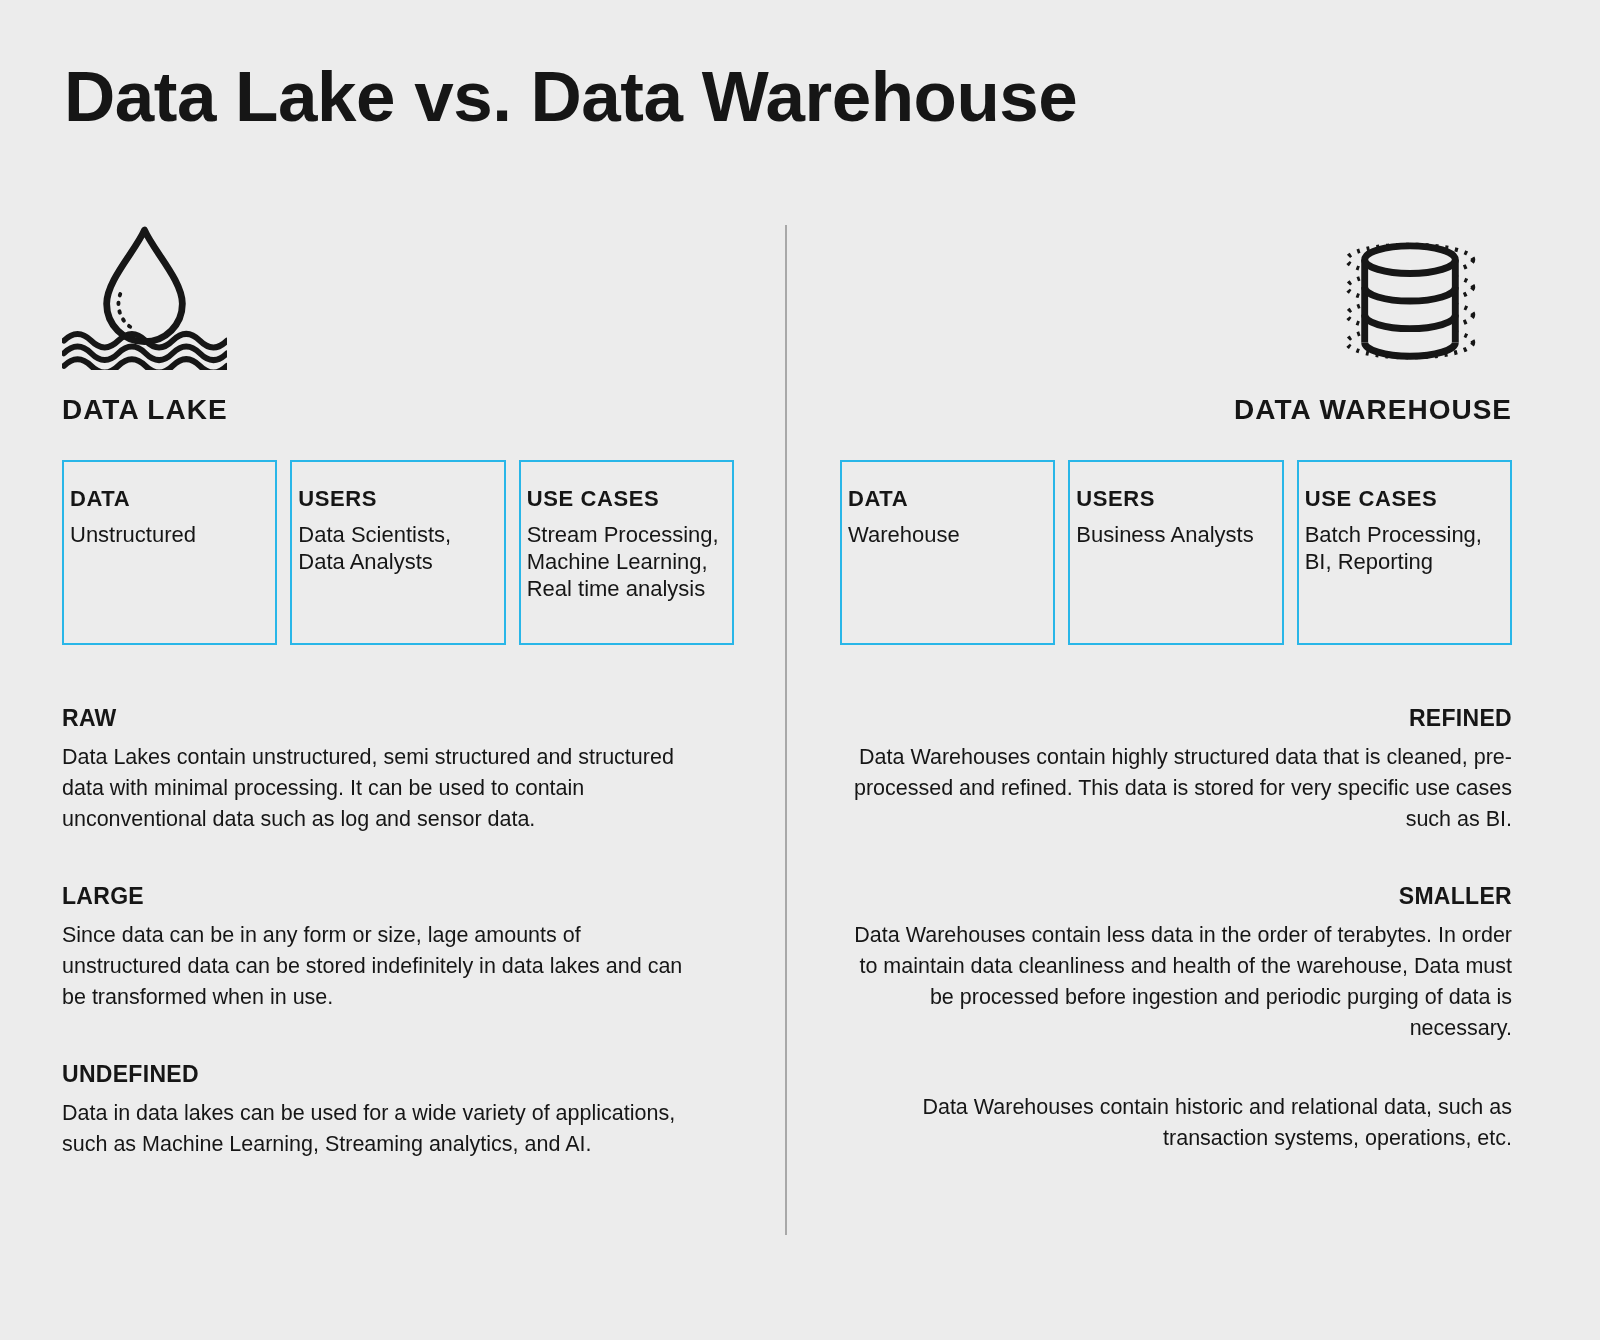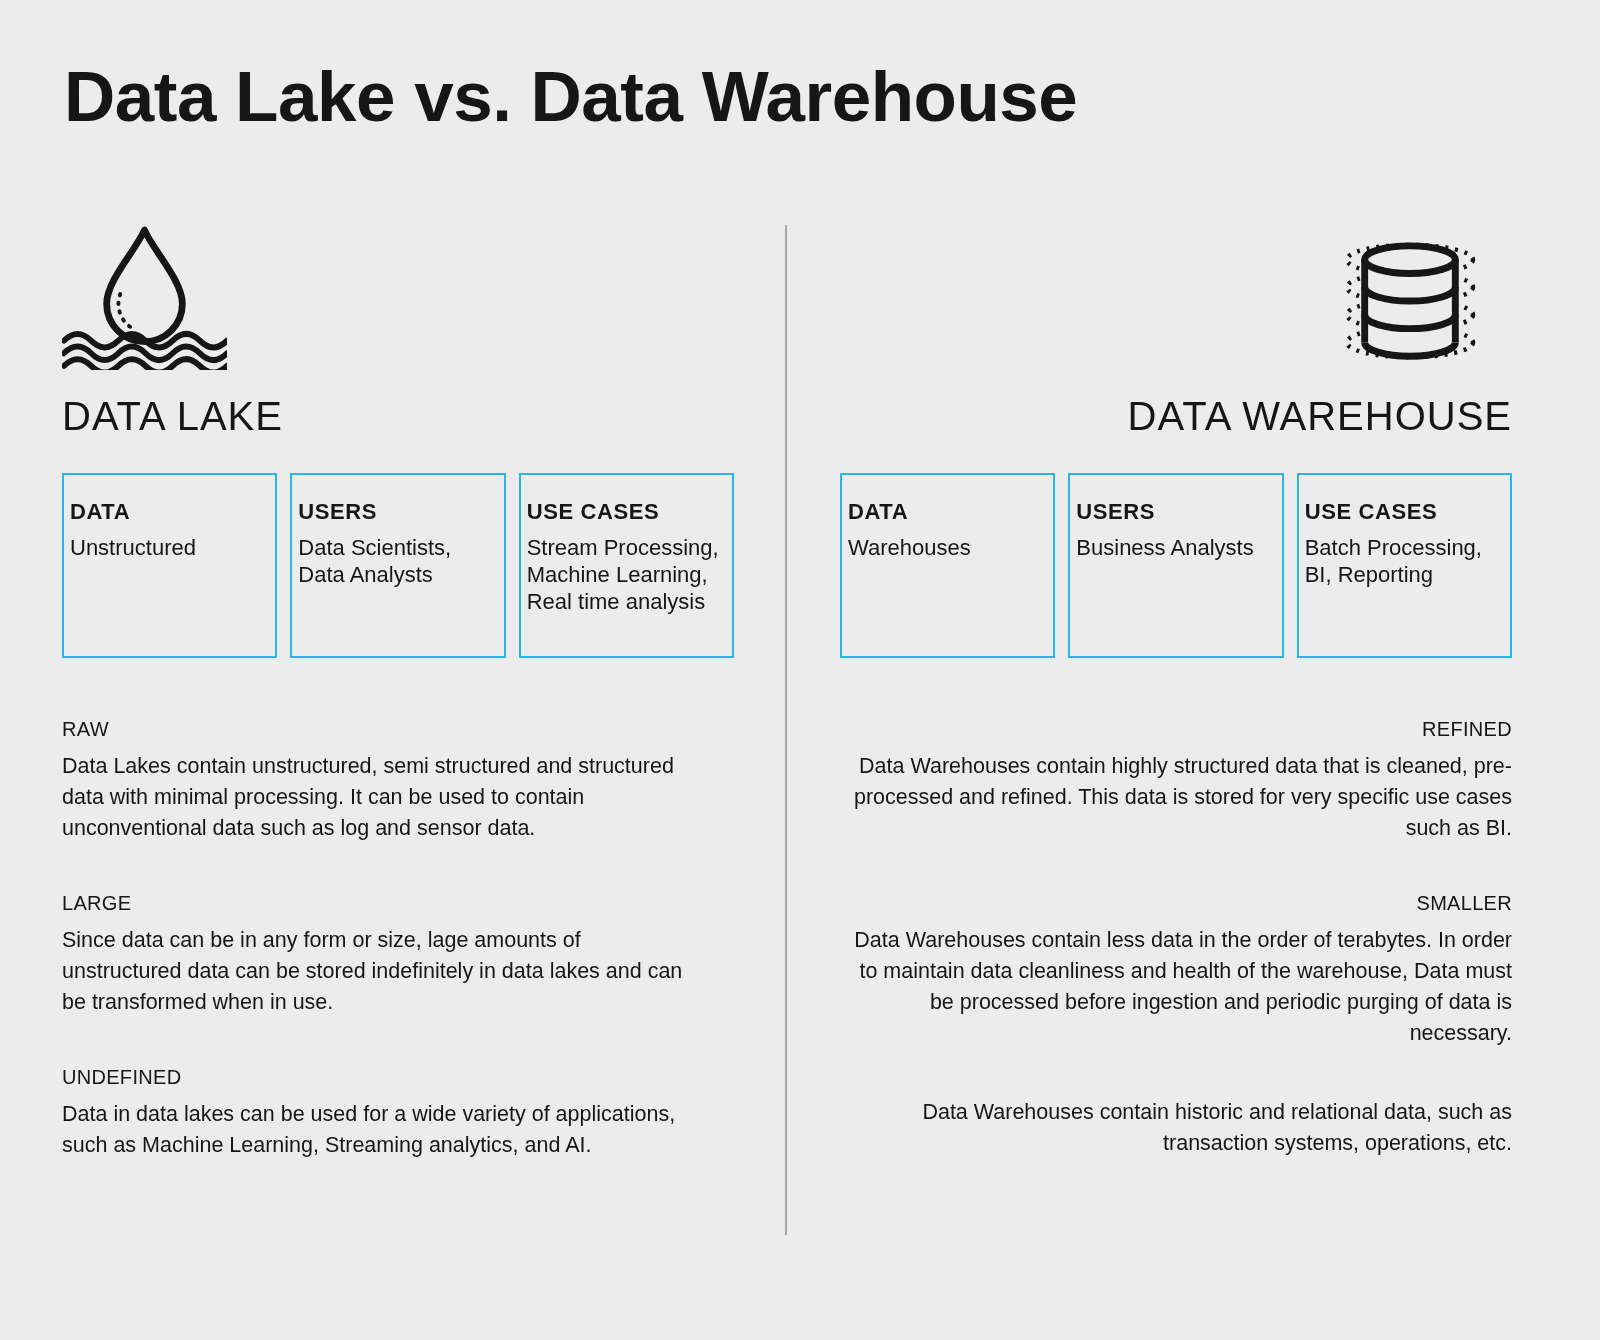--- a/index.html
+++ b/index.html
@@ -22,41 +22,41 @@
   }
   .col { position: absolute; top: 222px; width: 672px; }
   .col-left { left: 62px; }
   .col-right { left: 840px; }
 
   .icon-wrap { height: 148px; display: flex; align-items: flex-end; }
   .col-right .icon-wrap { justify-content: flex-end; padding-right: 8px; }
   .icon-wrap svg { display: block; }
 
   .col-heading {
-    font-size: 40px; font-weight: 400; letter-spacing: 1px;
+    font-size: 28px; font-weight: 700; letter-spacing: 1px;
     margin: 24px 0 0 0;
   }
   .col-right .col-heading { text-align: right; }
 
   .boxes { display: flex; gap: 13px; margin-top: 34px; }
   .box {
     flex: 1; height: 185px;
     border: 2px solid #29b6e8;
     box-sizing: border-box;
     text-align: left;
     padding: 24px 6px 0 6px;
     background: transparent;
   }
   .box-title { font-size: 22px; font-weight: 700; letter-spacing: 0.6px; }
   .box-desc { font-size: 22px; line-height: 27px; margin-top: 9px; white-space: pre-line; }
 
   .sections { margin-top: 60px; }
   .col-right .sections { text-align: right; }
   .section { margin-bottom: 48px; }
-  .section h3 { font-size: 20px; font-weight: 400; letter-spacing: 0.3px; margin: 0 0 10px 0; }
+  .section h3 { font-size: 23px; font-weight: 700; letter-spacing: 0.3px; margin: 0 0 10px 0; }
   .section p { font-size: 21.5px; line-height: 31px; margin: 0; }
   .col-left .section p { max-width: 632px; }
 </style>
 </head>
 <body>
 
 <h1 class="page-title">Data Lake vs. Data Warehouse</h1>
 
 <div class="divider"></div>
 
@@ -124,21 +124,21 @@
       <path d="M49,78 a46,14 0 0,0 92,0" stroke="#161616" stroke-width="7" fill="none"></path>
       <path d="M49,106 a46,14 0 0,0 92,0" stroke="#161616" stroke-width="7" fill="none"></path>
     </svg>
   </div>
 
   <h2 class="col-heading">DATA WAREHOUSE</h2>
 
   <div class="boxes">
     <div class="box">
       <div class="box-title">DATA</div>
-      <div class="box-desc">Warehouses</div>
+      <div class="box-desc">Warehouse</div>
     </div>
     <div class="box">
       <div class="box-title">USERS</div>
       <div class="box-desc">Business Analysts</div>
     </div>
     <div class="box">
       <div class="box-title">USE CASES</div>
       <div class="box-desc">Batch Processing,
 BI, Reporting</div>
     </div>

